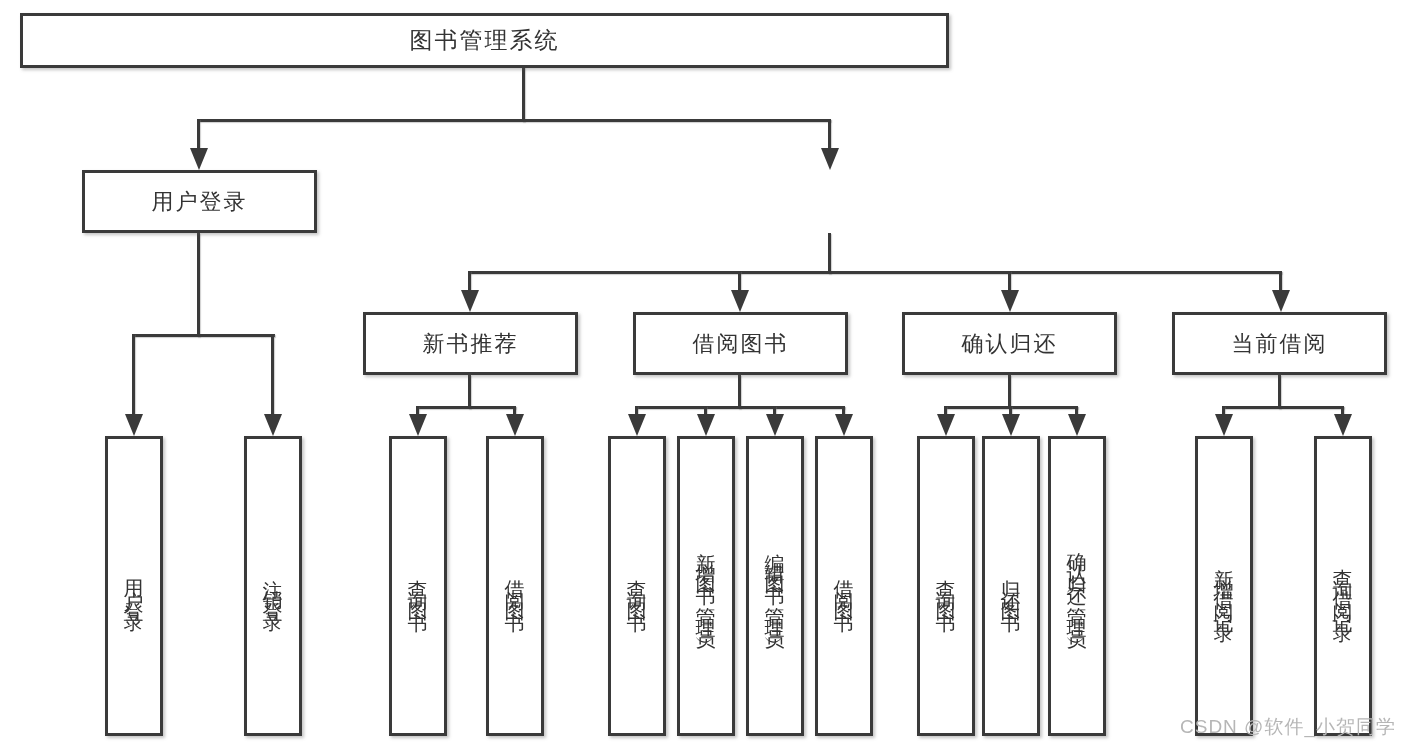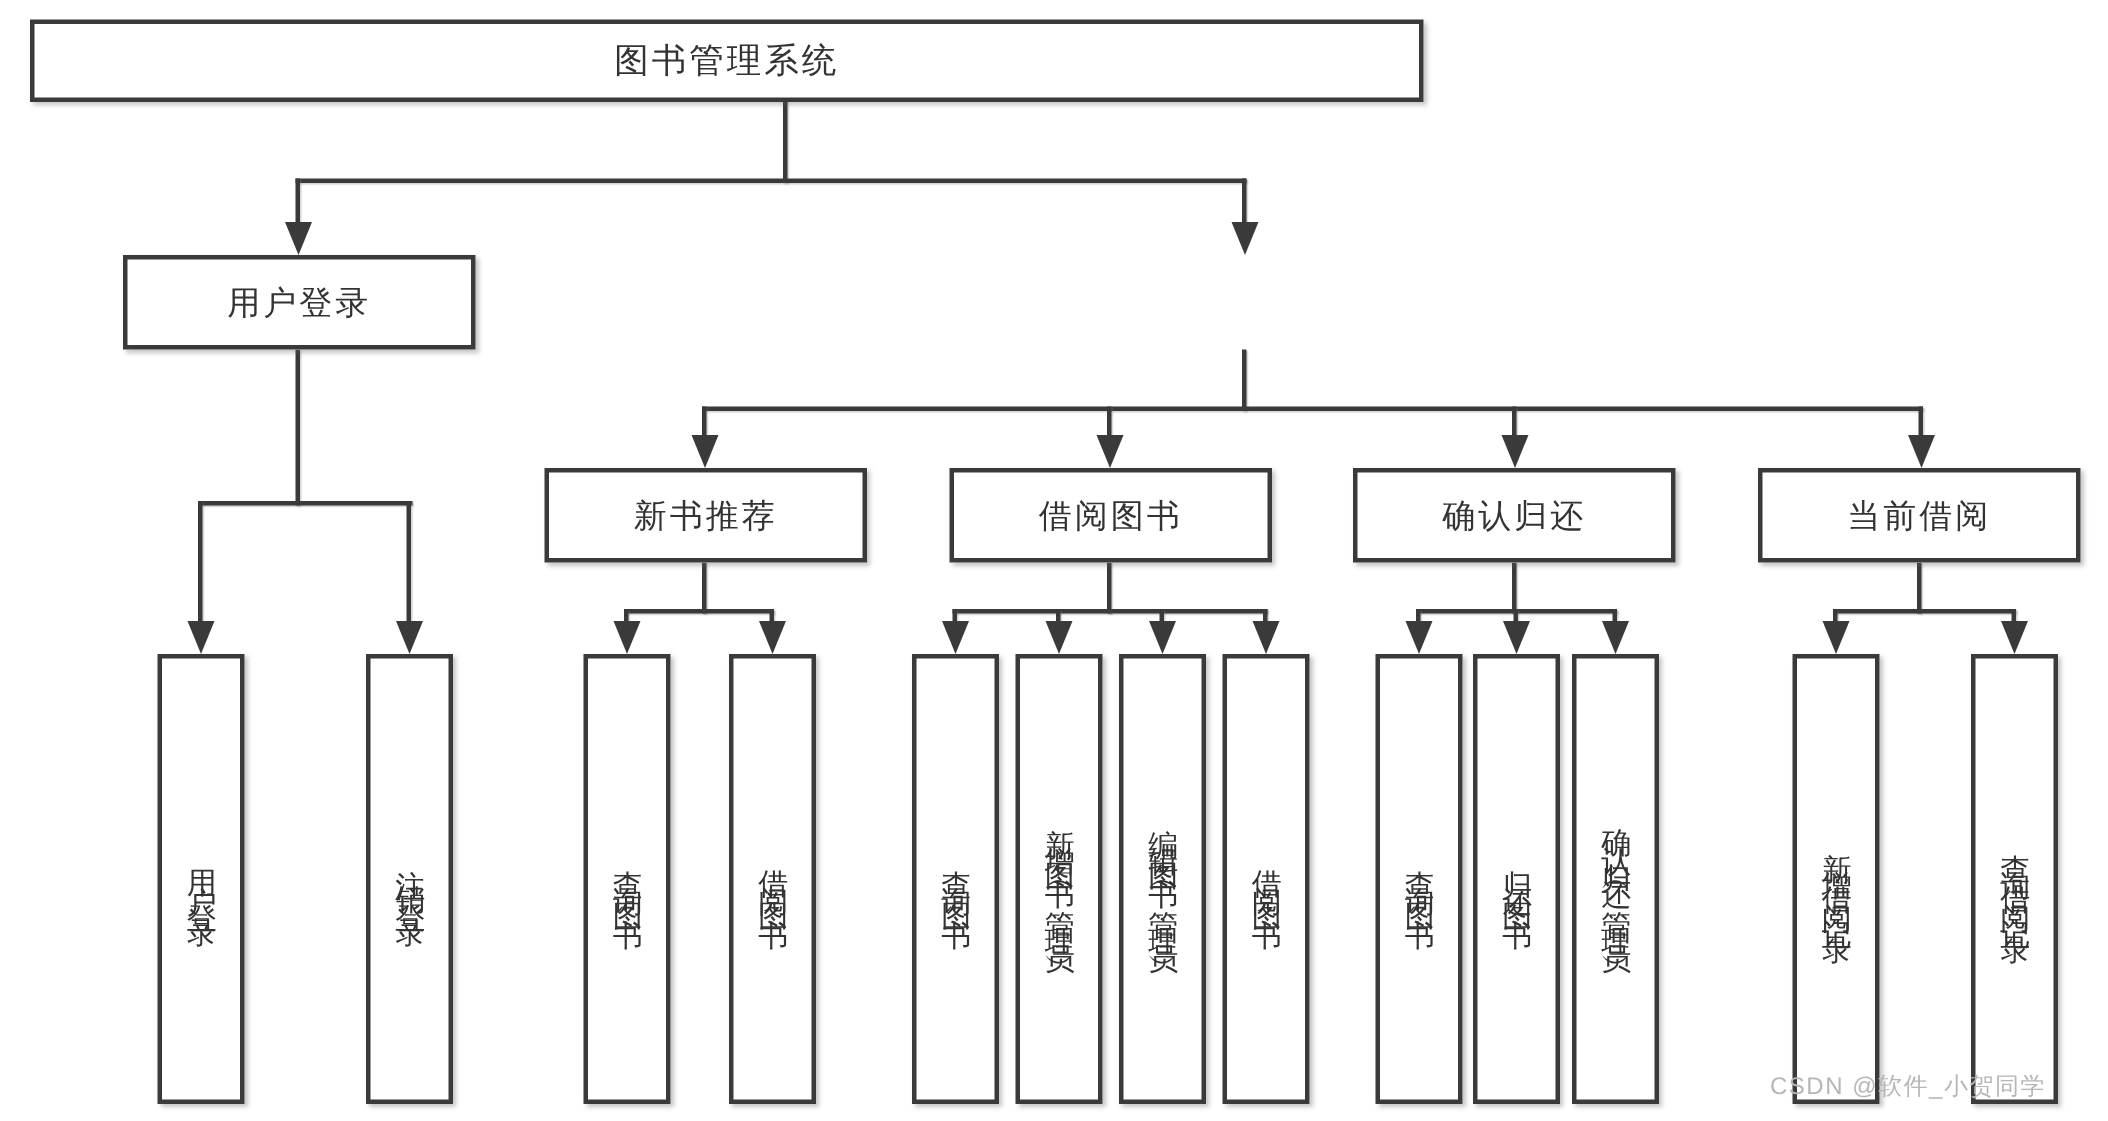--- a/index.html
+++ b/index.html
@@ -44,21 +44,21 @@
     position:absolute;
     width:0;height:0;
     border-left:9px solid transparent;
     border-right:9px solid transparent;
     border-top:22px solid var(--line,#3a3a3a);
     z-index:1;
   }
   .watermark{
     position:absolute;
     left:1180px;top:714px;
-    font-size:16px;
+    font-size:19px;
     letter-spacing:1px;
     color:var(--watermark,#b6b6b6);
     white-space:nowrap;
     z-index:3;
   }
 </style>
 </head>
 <body>
 
 <div id="stage">

